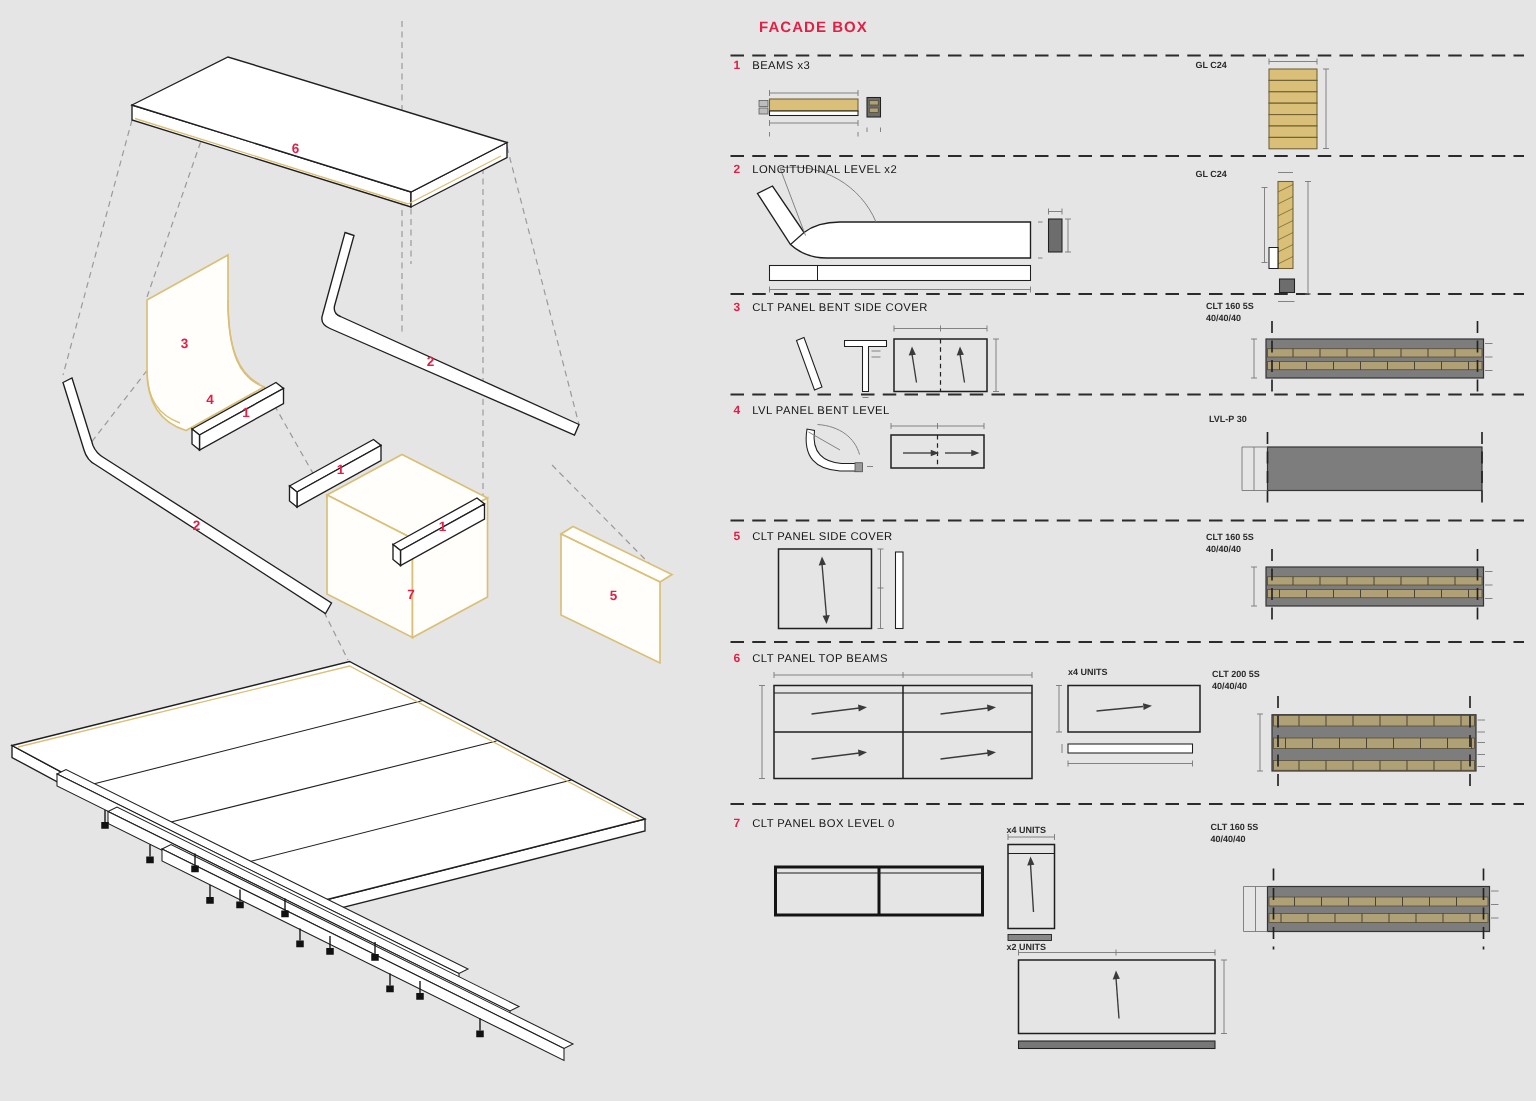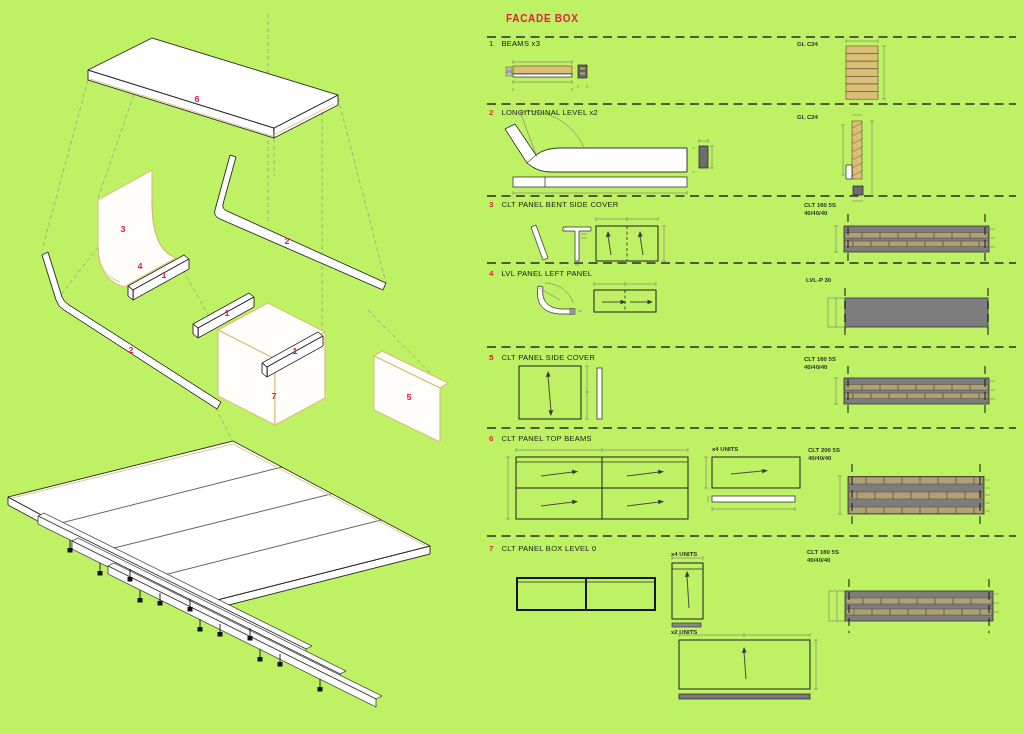--- a/index.html
+++ b/index.html
@@ -1,16 +1,16 @@
 <!DOCTYPE html>
 <html style="--accent: #e22045; --wood: #d9bf77; --wood_dark: #6f5f33; --panel_gray: #7d7d7d; --panel_tan: #afa076;"><head>
 <meta charset="utf-8">
 <style>
   html,body{margin:0;padding:0;background:#ffffff;}
-  .page{position:relative;width:1024px;height:734px;background:#bef264;overflow:hidden;
+  .page{position:relative;width:1024px;height:734px;background:#e5e5e5;overflow:hidden;
         font-family:"Liberation Sans",sans-serif;color:#111;}
   svg{position:absolute;left:0;top:0;}
   
   .ln{fill:none;stroke:#1f1f1f;stroke-width:1;}
   .lnt{fill:none;stroke:#1f1f1f;stroke-width:.7;}
   .wh{fill:#ffffff;stroke:#1f1f1f;stroke-width:.9;}
   .wht{fill:#ffffff;stroke:#1f1f1f;stroke-width:.7;}
   .wd{fill:var(--wood);stroke:var(--wood_dark);stroke-width:.7;}
   .tanline{fill:#fffefa;stroke:var(--wood);stroke-width:1.1;}
   .tanstroke{fill:none;stroke:var(--wood);stroke-width:.9;}
@@ -389,21 +389,21 @@
   <div class="item-header" style="left:489px;top:108px;">
     <span class="item-num">2</span>
     <span class="item-title">LONGITUDINAL LEVEL  x2</span>
   </div>
   <div class="item-header" style="left:489px;top:200px;">
     <span class="item-num">3</span>
     <span class="item-title">CLT PANEL BENT SIDE COVER</span>
   </div>
   <div class="item-header" style="left:489px;top:269px;">
     <span class="item-num">4</span>
-    <span class="item-title">LVL PANEL LEFT PANEL</span>
+    <span class="item-title">LVL PANEL BENT LEVEL</span>
   </div>
   <div class="item-header" style="left:489px;top:353px;">
     <span class="item-num">5</span>
     <span class="item-title">CLT PANEL SIDE COVER</span>
   </div>
   <div class="item-header" style="left:489px;top:434px;">
     <span class="item-num">6</span>
     <span class="item-title">CLT PANEL TOP BEAMS</span>
   </div>
   <div class="item-header" style="left:489px;top:544px;">

